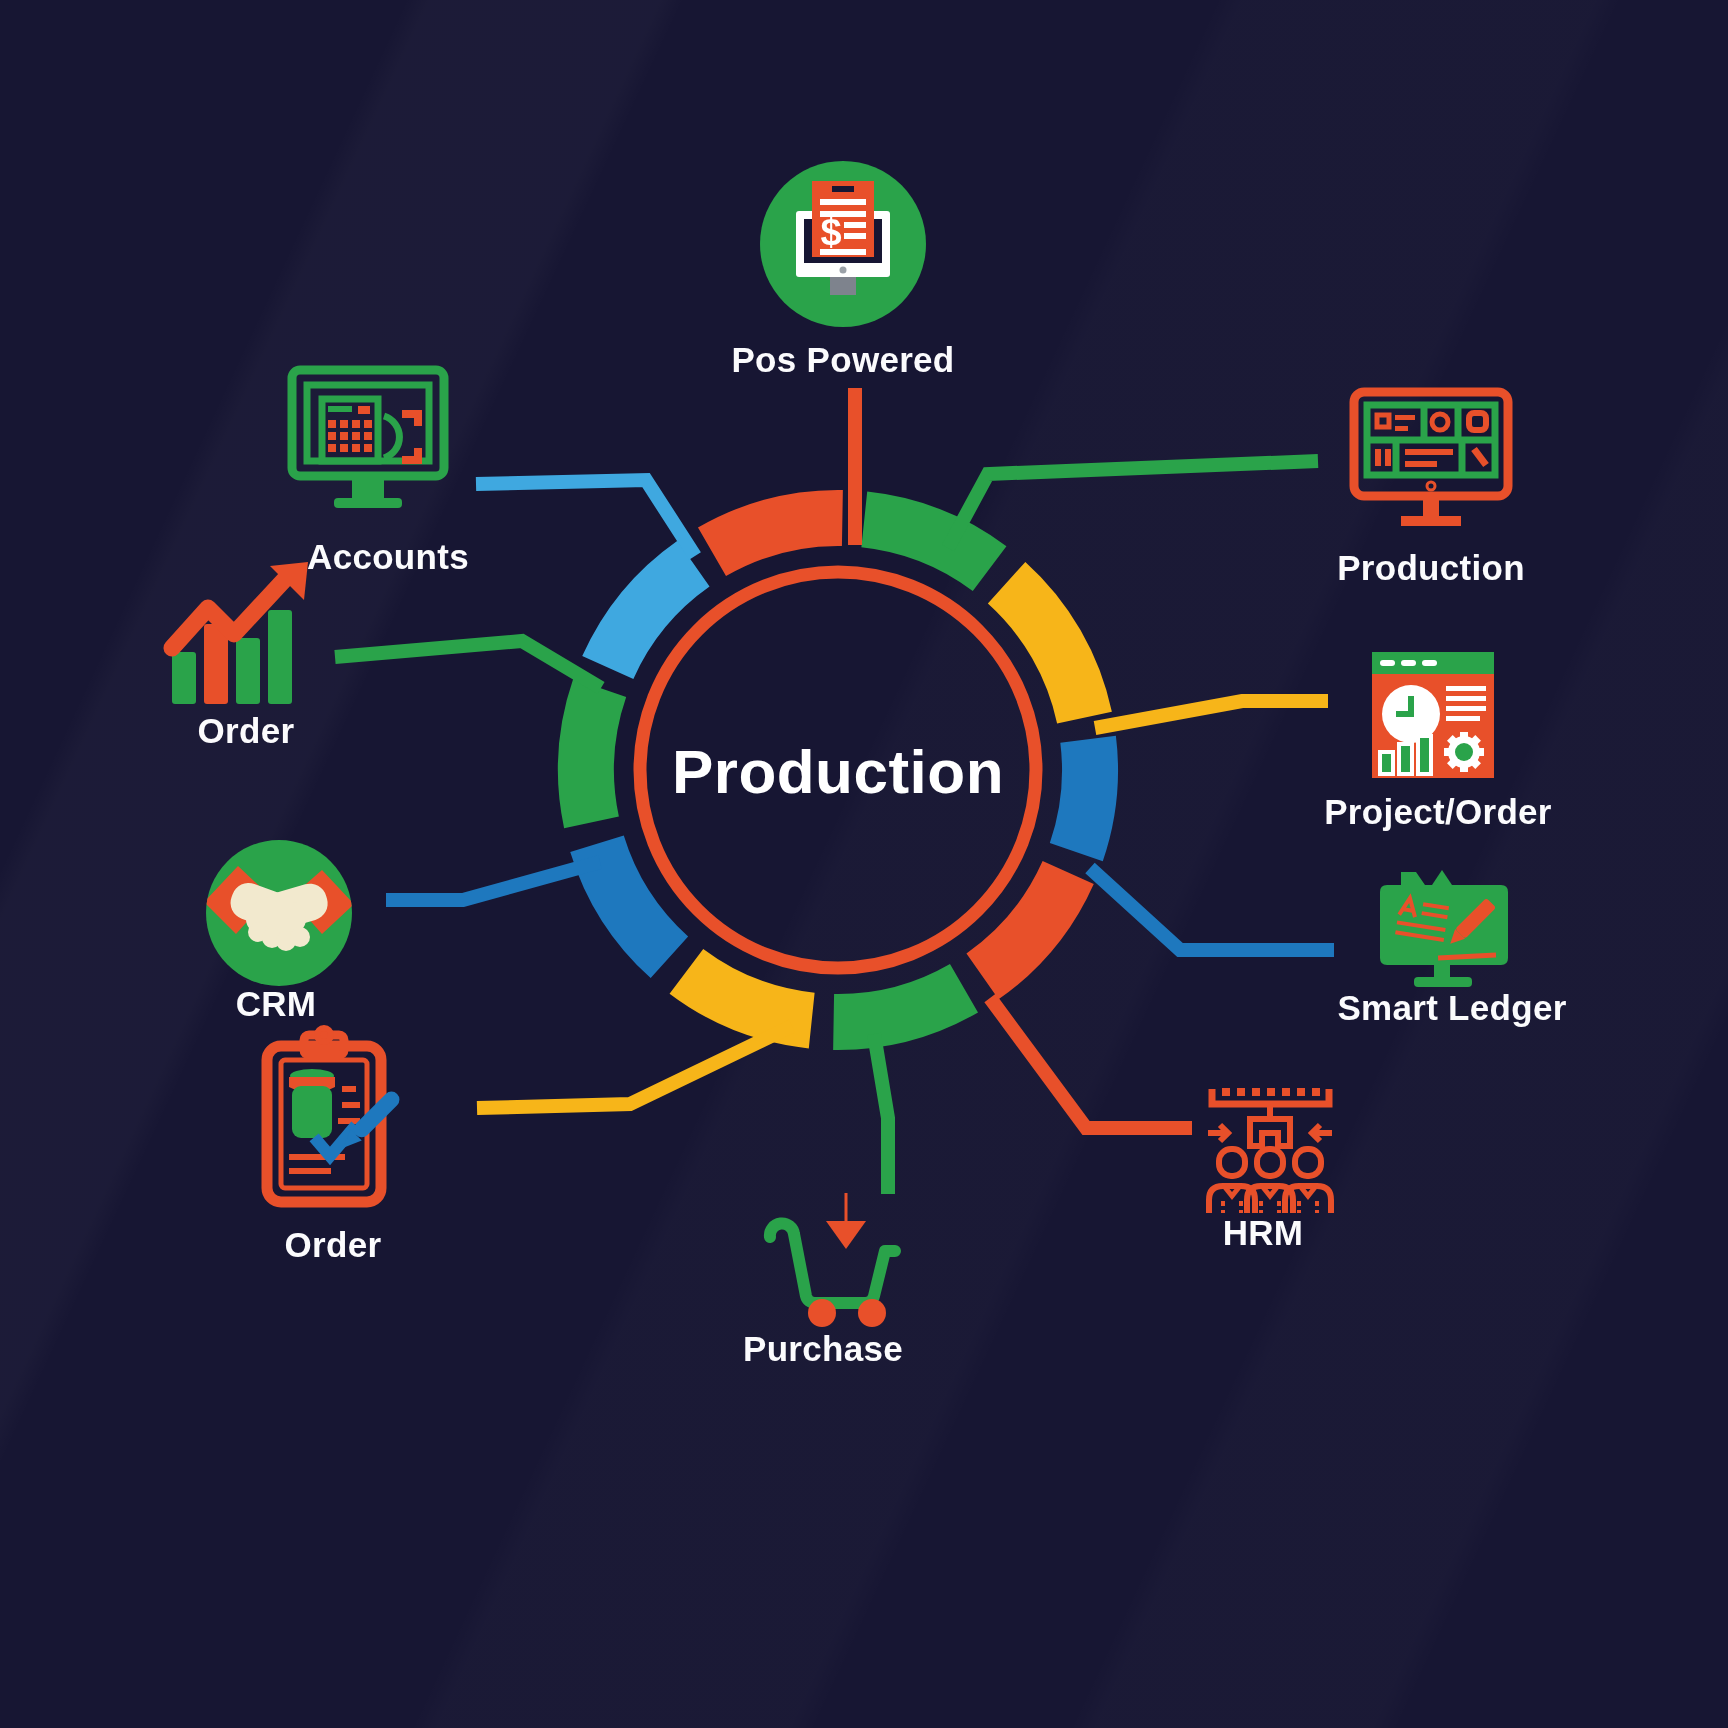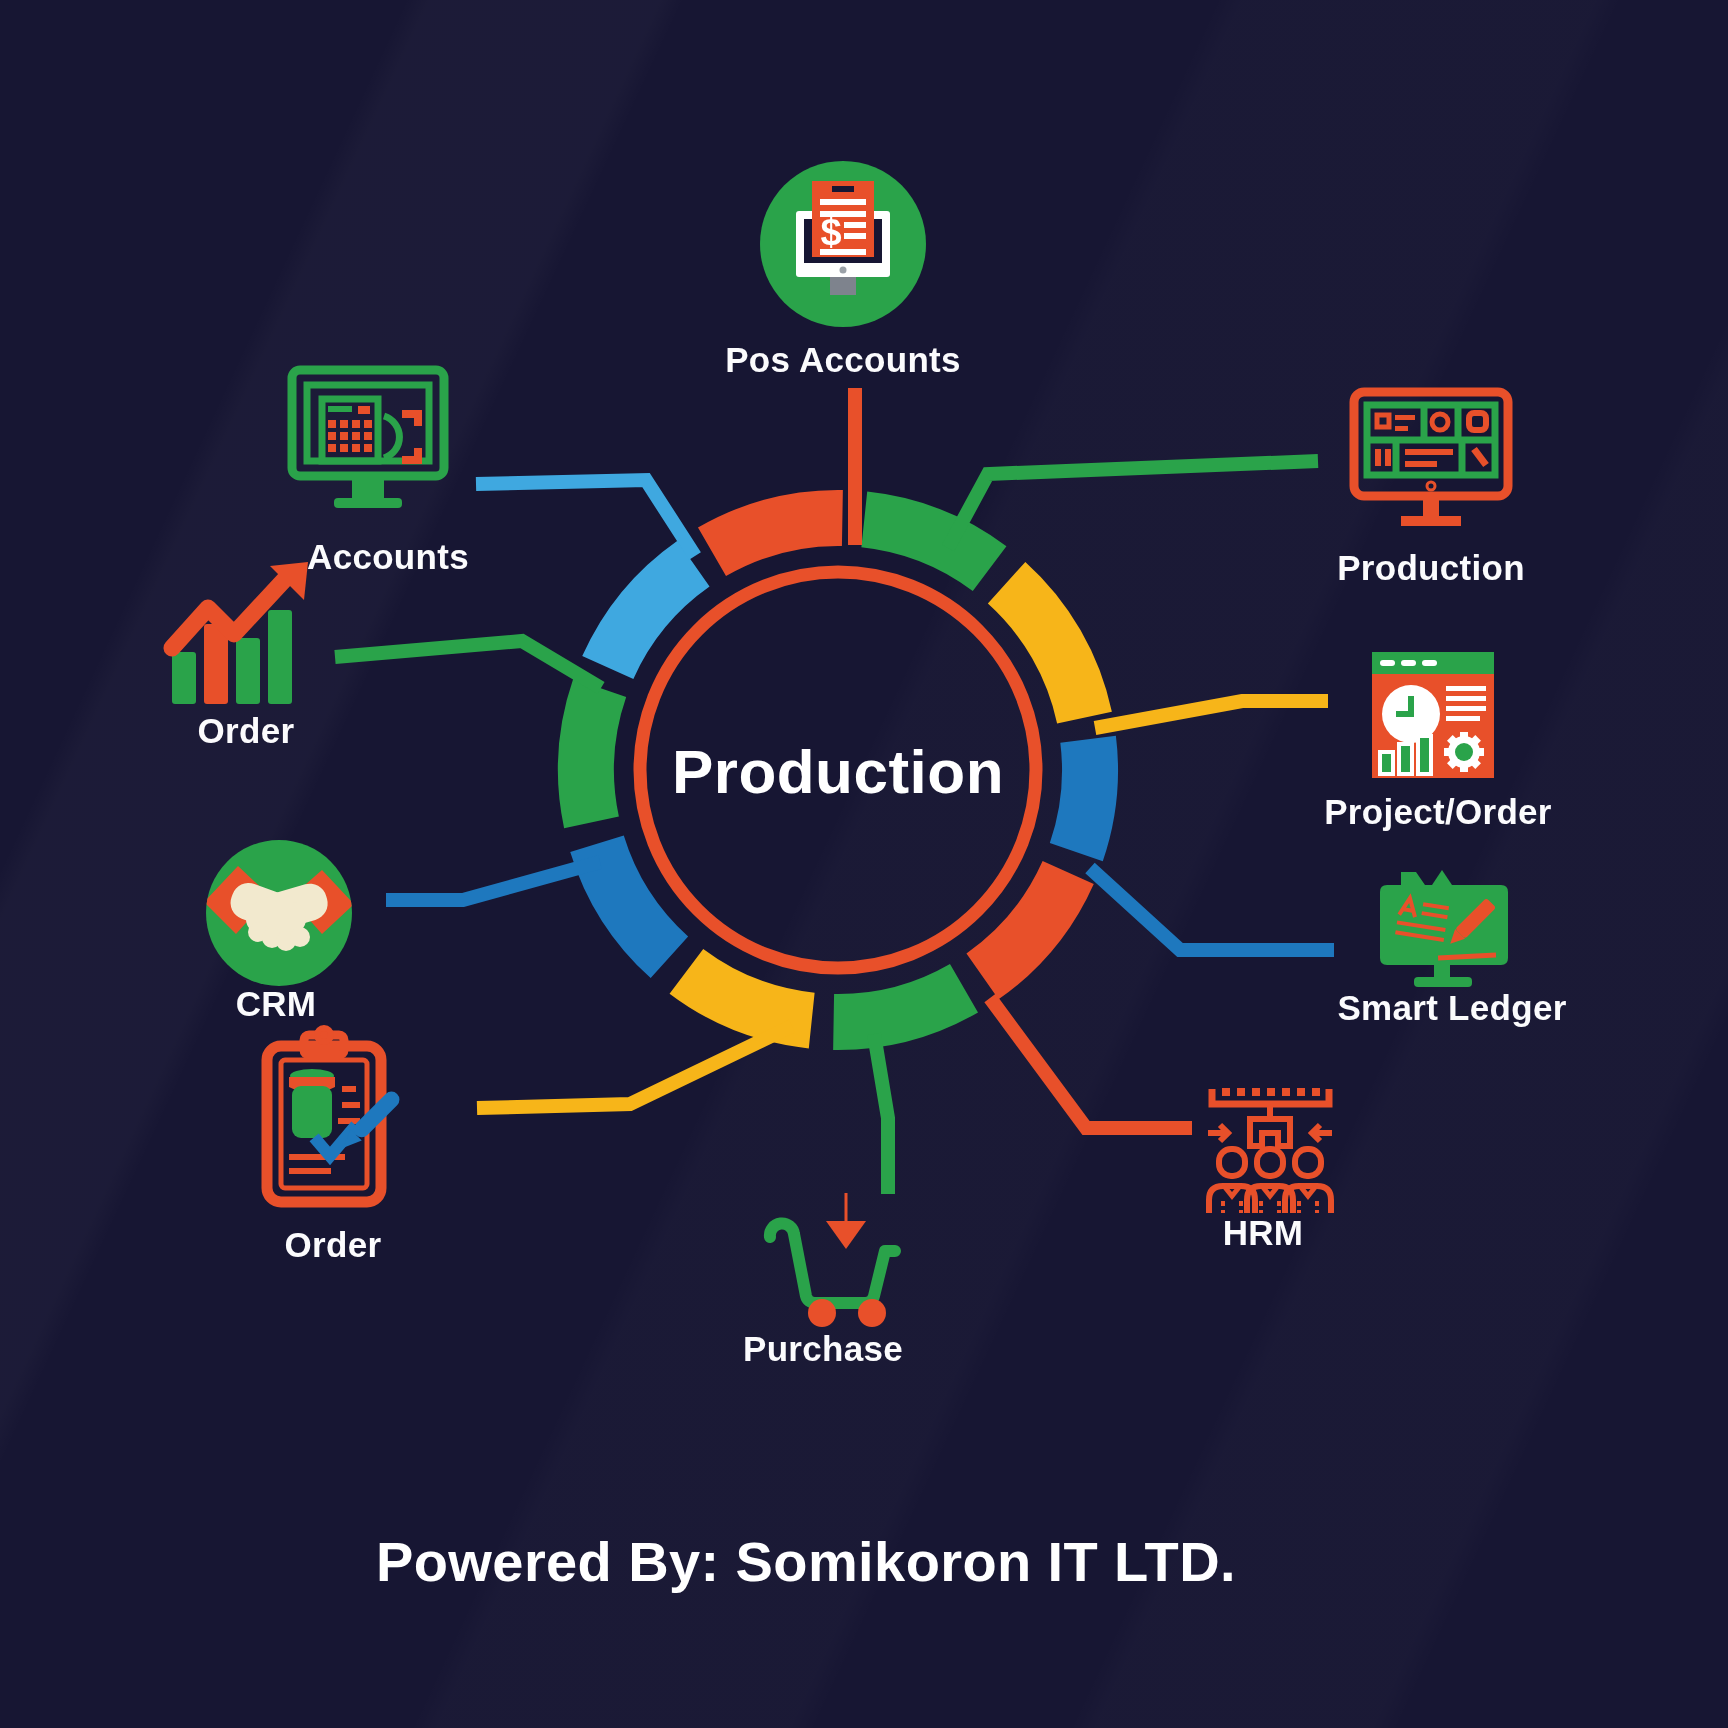--- a/index.html
+++ b/index.html
@@ -285,25 +285,24 @@
       </g>
       <rect x="64" y="110" width="32" height="22" fill="#2AA34A"></rect>
       <rect x="46" y="132" width="68" height="10" rx="4" fill="#2AA34A"></rect>
     </g>
   </svg>
 
   <div id="hub-title">
     <div>Production</div>
   </div>
 
-  <div class="module-label" style="left:843px;top:360px;">Pos Accounts</div>
+  <div class="module-label" style="left:843px;top:360px;">Pos Powered</div>
   <div class="module-label" style="left:1431px;top:568px;">Production</div>
   <div class="module-label" style="left:1438px;top:812px;">Project/Order</div>
   <div class="module-label" style="left:1452px;top:1008px;">Smart Ledger</div>
   <div class="module-label" style="left:1263px;top:1233px;text-align:center;">HRM</div>
   <div class="module-label" style="left:800px;top:1349px;margin-left:23px;">Purchase</div>
   <div class="module-label" style="left:333px;top:1245px;">Order</div>
   <div class="module-label" style="left:276px;top:1004px;">CRM</div>
   <div class="module-label" style="left:246px;top:731px;">Order</div>
   <div class="module-label" style="left:380px;top:557px;margin-left:8px;">Accounts</div>
 
-  <div id="footer-credit">Powered By: Somikoron IT LTD.</div>
 </div>
 
 </body></html>

